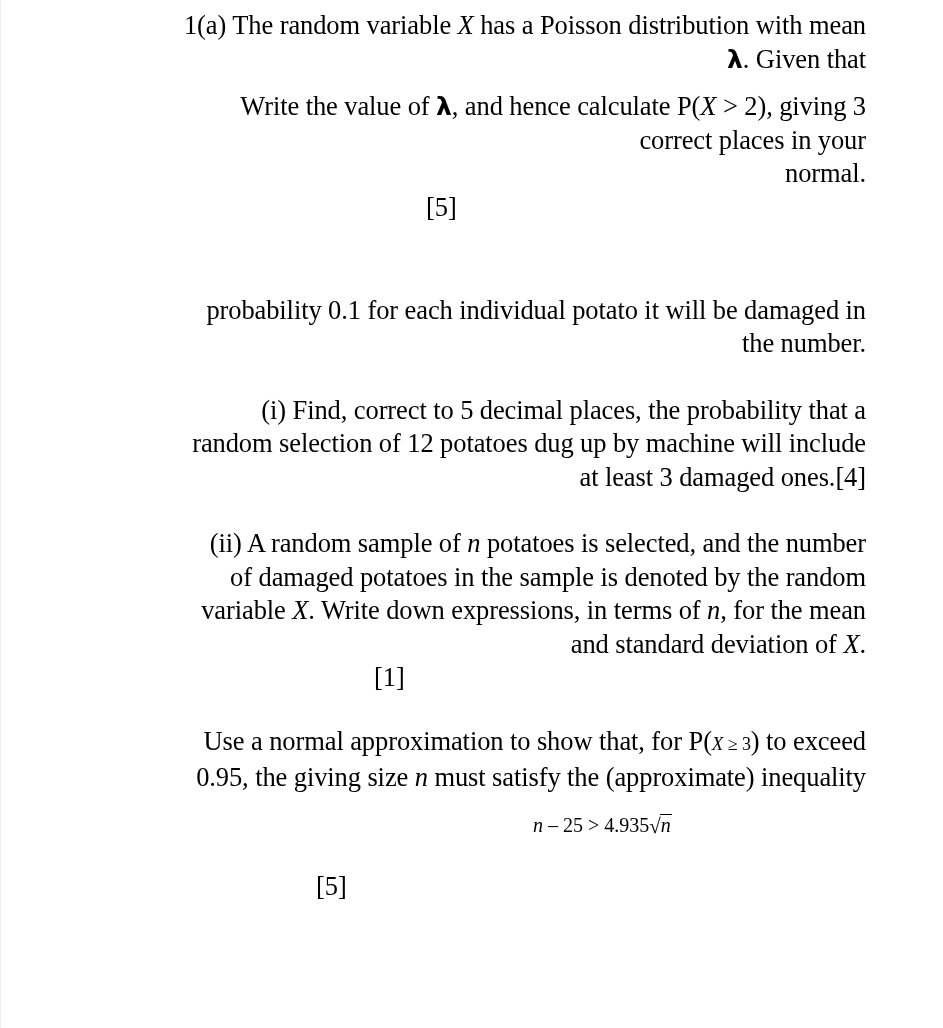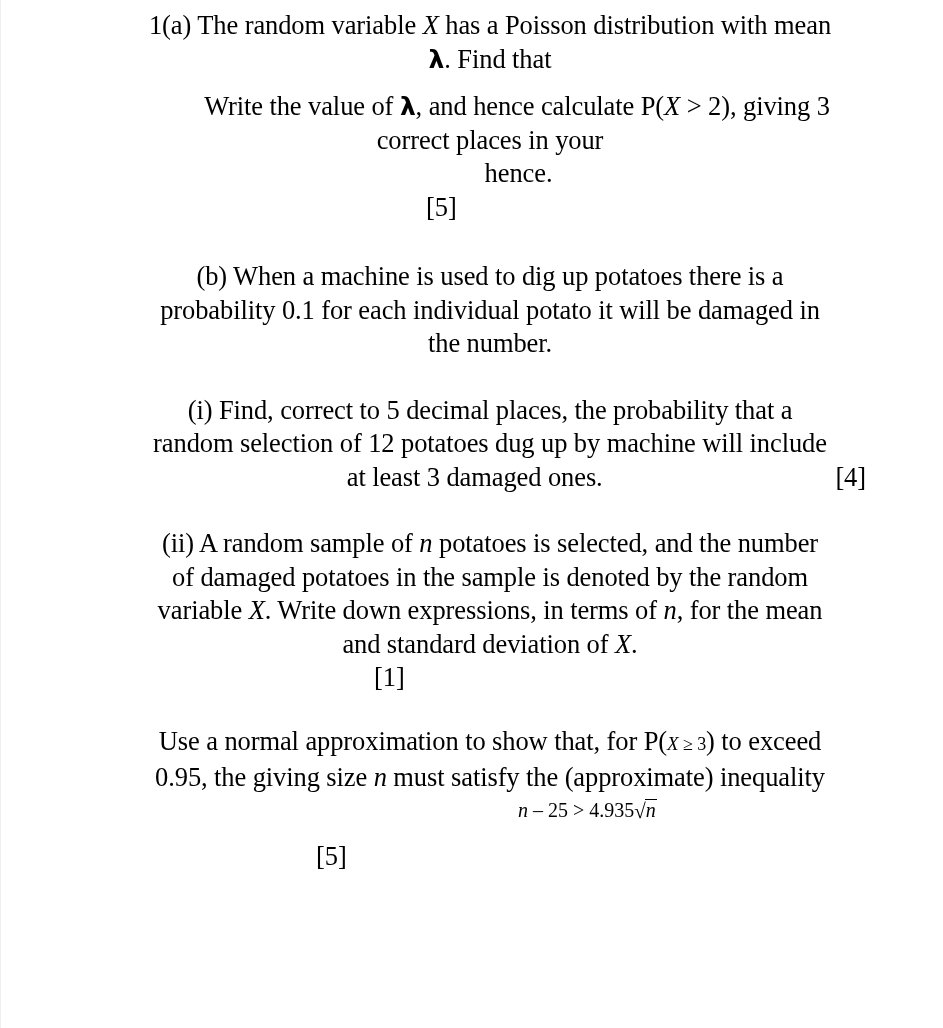--- a/index.html
+++ b/index.html
@@ -30,21 +30,21 @@
     position: absolute;
     left: 113px;
     top: 9px;
     width: 752px;
   }
   .para {
     font-size: 26.5px;
     line-height: 33.5px;
     letter-spacing: -0.1px;
     margin: 0;
-    text-align: center;
+    text-align: right;
   }
   .indent-1 { padding-left: 56px; }
   .gap-sm { height: 14px; }
   .gap-md { height: 30px; }
   .gap-lg { height: 33px; }
   .gap-xl { height: 36px; }
 
   .mark-line {
     font-size: 26.5px;
     line-height: 33.5px;
@@ -70,21 +70,21 @@
     font-size: 19px;
     font-style: italic;
   }
   .small-rel {
     font-size: 18px;
     font-style: normal;
   }
   .formula {
     font-size: 20px;
     line-height: 30px;
-    margin: 0;
+    margin: 15px;
     padding-left: 404px;
     white-space: nowrap;
   }
   .radical {
     display: inline-block;
     border-top: 1.3px solid #000;
     padding: 0 1px 0 1px;
     margin-left: -1px;
     line-height: 1.05;
   }
@@ -92,32 +92,32 @@
     font-size: 21px;
     vertical-align: -1px;
   }
 </style>
 </head>
 <body>
 
 <div class="page">
   <div class="col">
 
-    <p class="para"><span>1(a) The random variable </span><span class="it">X</span><span> has a Poisson distribution with mean</span><br><span class="lam">λ</span><span>. Find that</span></p>
+    <p class="para"><span>1(a) The random variable </span><span class="it">X</span><span> has a Poisson distribution with mean</span><br><span class="lam">λ</span><span>. Given that</span></p>
 
     <div class="gap-sm"></div>
 
 
-    <p class="para"><span style="padding-left:54px">Write the value of </span><span class="lam">λ</span><span>, and hence calculate P(</span><span class="it">X</span><span> &gt; 2), giving 3</span><br><span>correct places in your</span><br><span style="padding-left:57px">hence.</span></p>
+    <p class="para"><span style="padding-left:54px">Write the value of </span><span class="lam">λ</span><span>, and hence calculate P(</span><span class="it">X</span><span> &gt; 2), giving 3</span><br><span>correct places in your</span><br><span style="padding-left:57px">normal.</span></p>
 
     <p class="mark-line mark-center-a">[5]</p>
 
     <div class="gap-xl"></div>
 
-    <p class="para"><span> (b) When a machine is used to dig up potatoes there is a</span><br><span>probability 0.1 for each individual potato it will be damaged in</span><br><span>the number.</span></p>
+    <p class="para"><br><span>probability 0.1 for each individual potato it will be damaged in</span><br><span>the number.</span></p>
 
     <div class="gap-lg"></div>
 
     <div class="clearfix">
       <p class="para"><span>(i)  Find, correct to 5 decimal places, the probability that a</span><br><span>random selection of 12 potatoes dug up by machine will include</span><br><span>at least 3 damaged ones.</span><span style="float:right">[4]</span></p>
     </div>
 
     <div class="gap-lg"></div>
 
     <p class="para"><span>(ii)  A random sample of </span><span class="it">n</span><span> potatoes is selected, and the number</span><br><span>of damaged potatoes in the sample is denoted by the random</span><br><span>variable </span><span class="it">X</span><span>. Write down expressions, in terms of </span><span class="it">n</span><span>, for the mean</span><br><span>and standard deviation of </span><span class="it">X</span><span>.</span></p>

